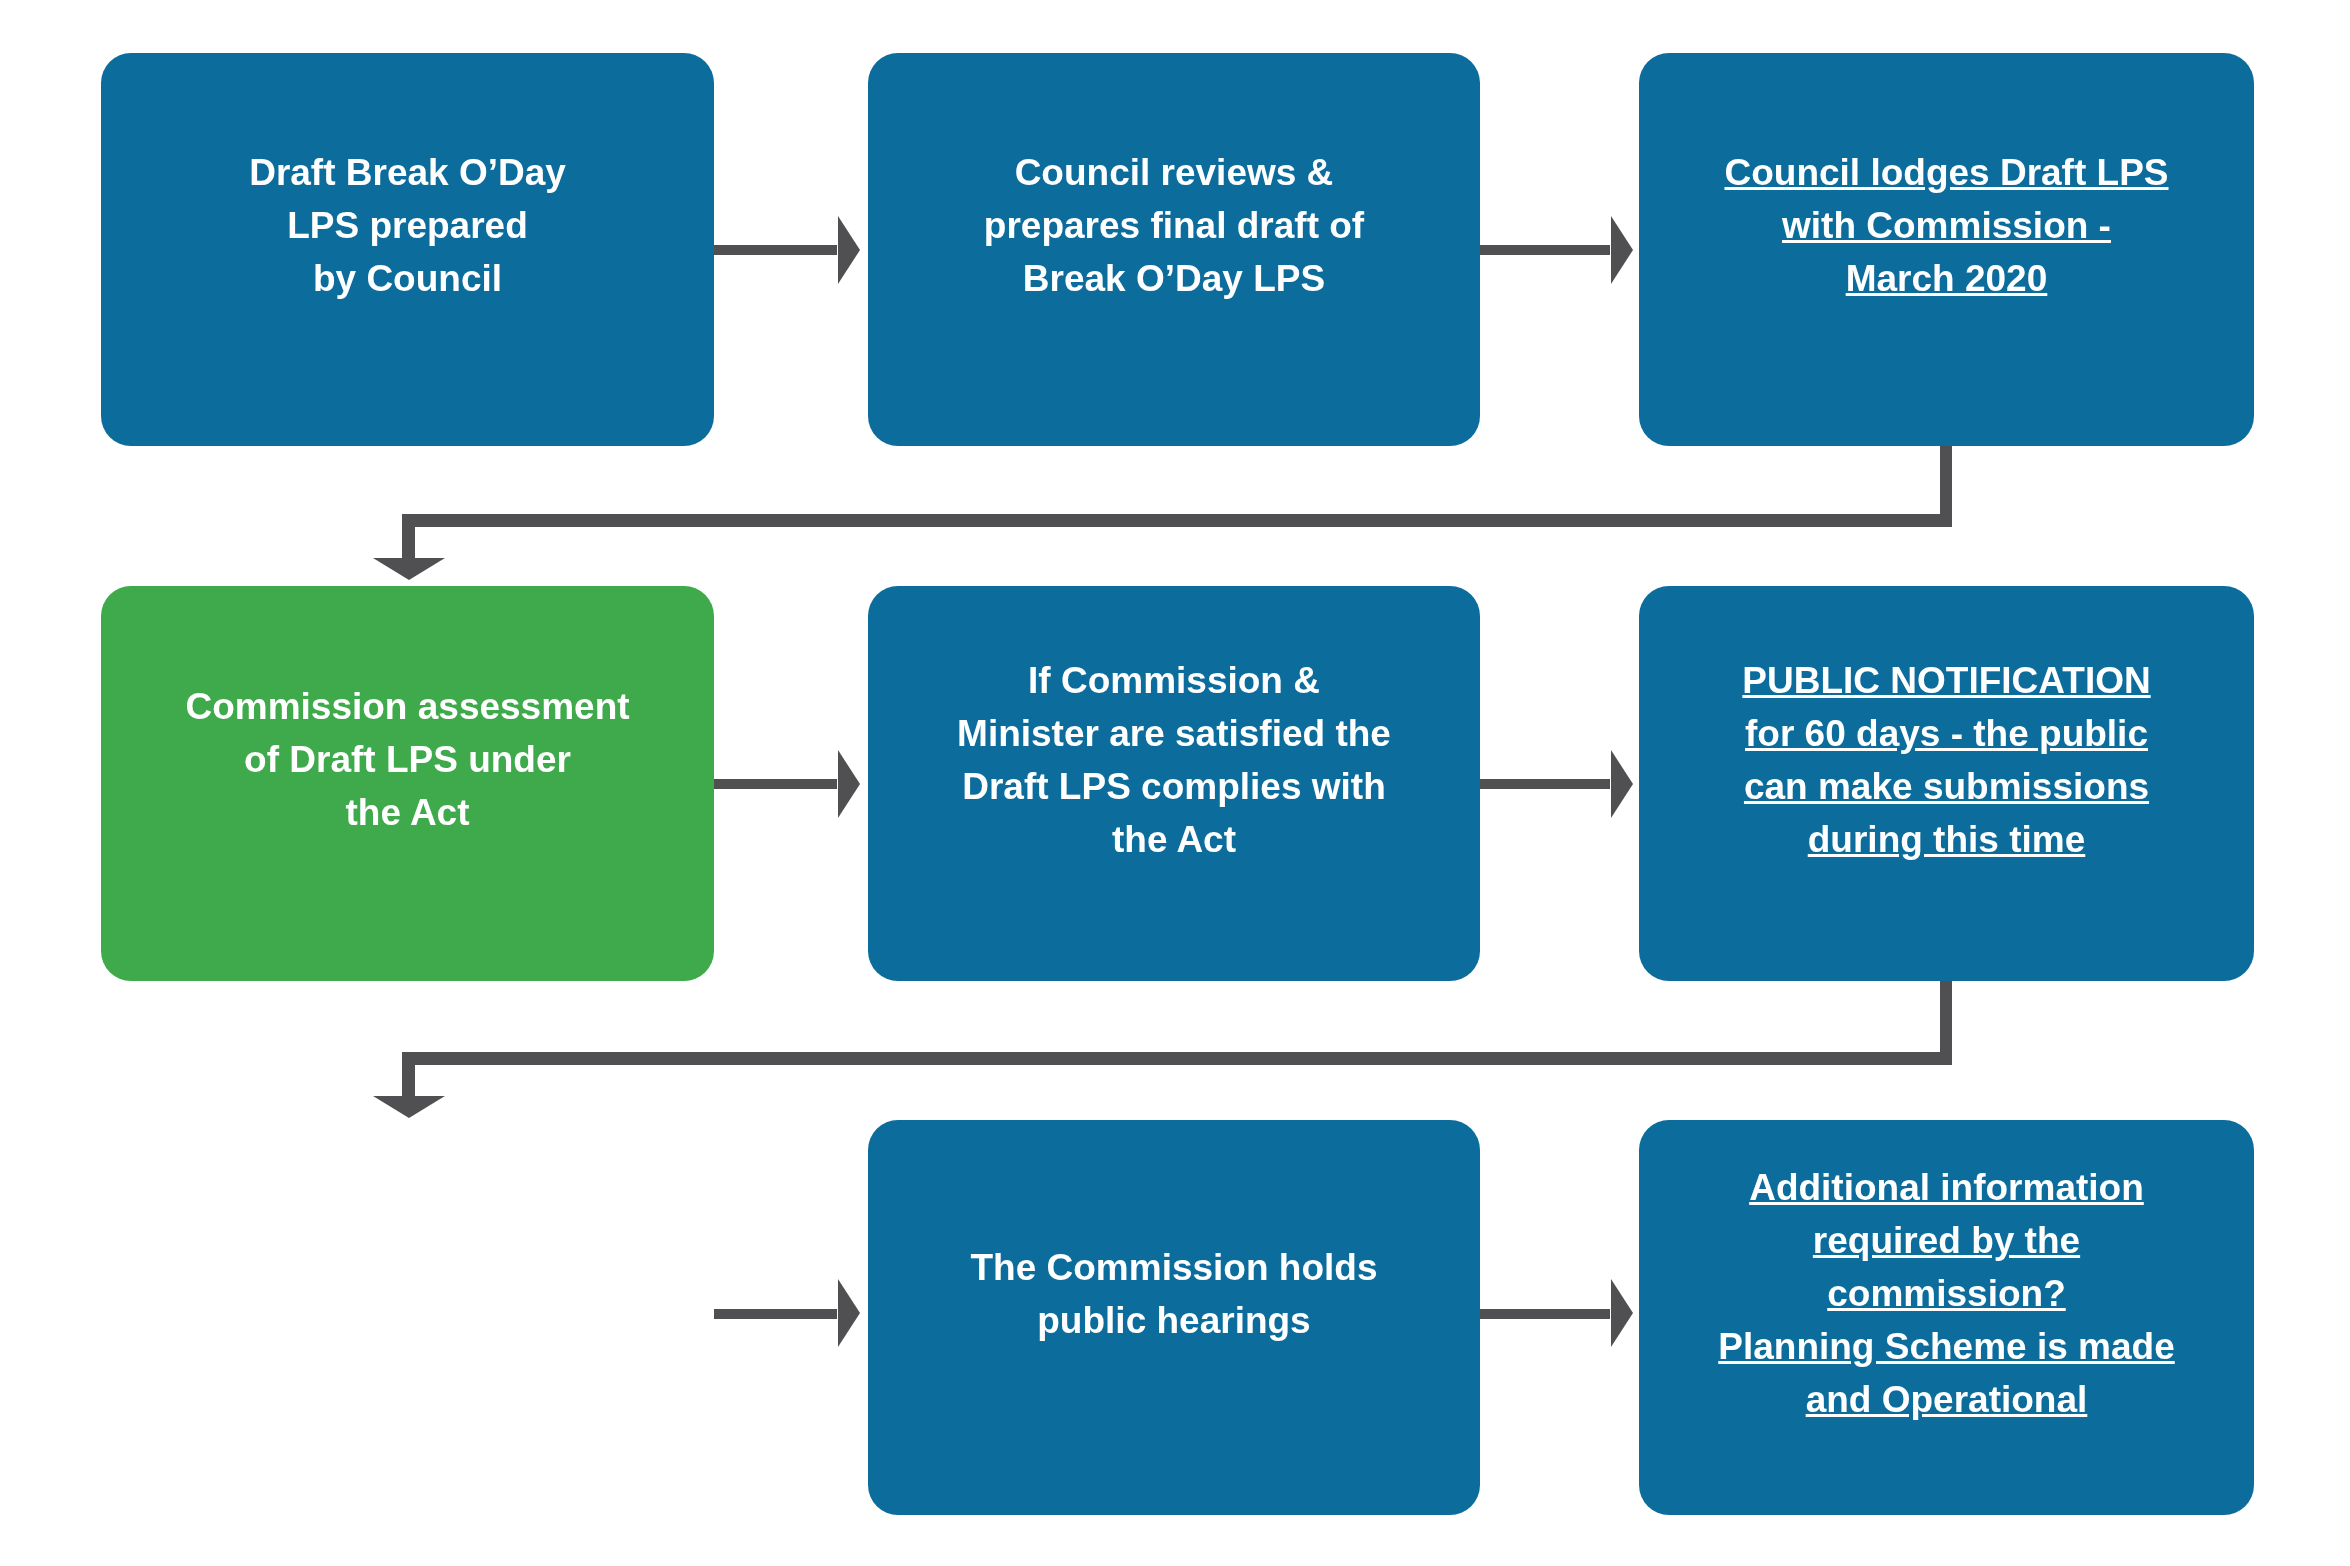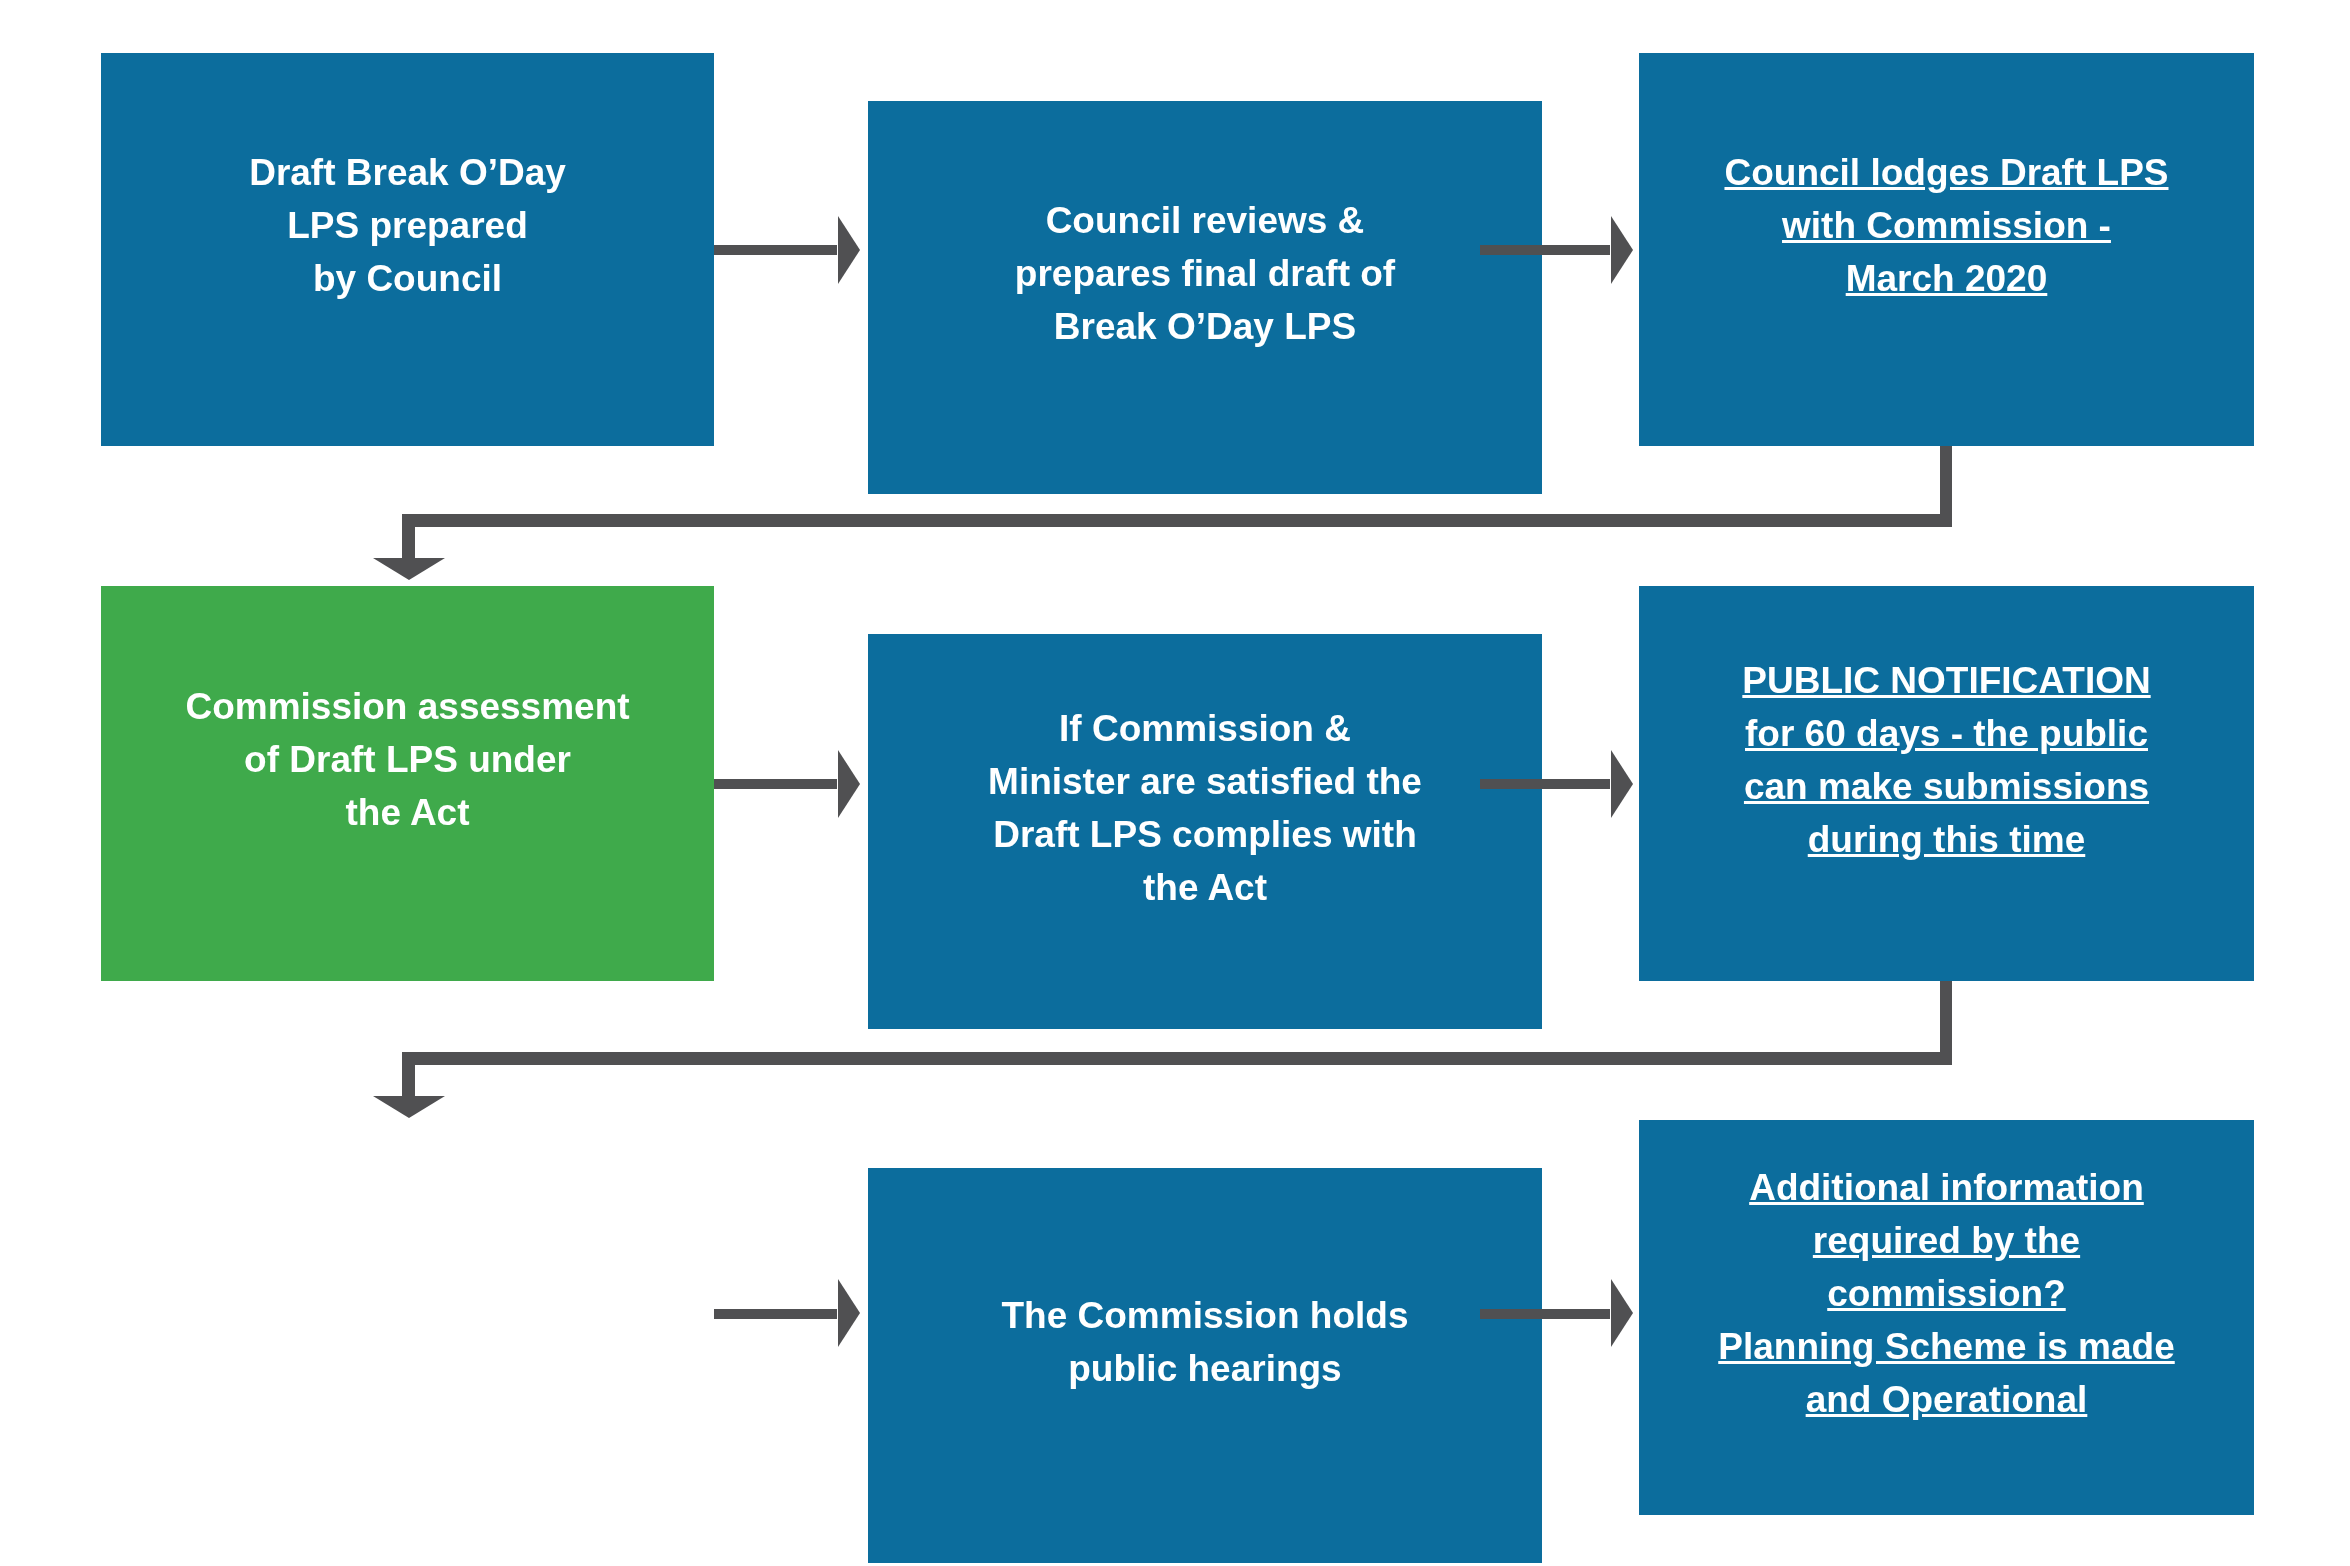--- a/index.html
+++ b/index.html
@@ -14,26 +14,27 @@
     position:absolute;
     display:flex;align-items:center;justify-content:center;
     box-sizing:border-box;
     text-align:center;
     color:#ffffff;
     font-weight:700;
     font-size:37px;
     line-height:53px;
     white-space:pre-line;
     padding:18.4px 27.5px 66px 27.5px; 
+    border-radius:30px;
   }
   .box.blue{background:#0c6d9d;}
   .box.green{background:#3faa4b;text-align:center;}
 
   .col1{left:101px;width:613px;}
-  .col2{left:868px;width:674px;margin-top:48px;}
+  .col2{left:868px;width:612px;}
   .col3{left:1639px;width:615px;text-decoration:underline;}
   .row1{top:53px;height:393px;}
   .row2{top:586px;height:395px;}
   .row3{top:1120px;height:395px;}
 
   .shaft{position:absolute;background:#505052;}
   .head-right{
     position:absolute;width:0;height:0;
     border-top:34px solid transparent;
     border-bottom:34px solid transparent;

